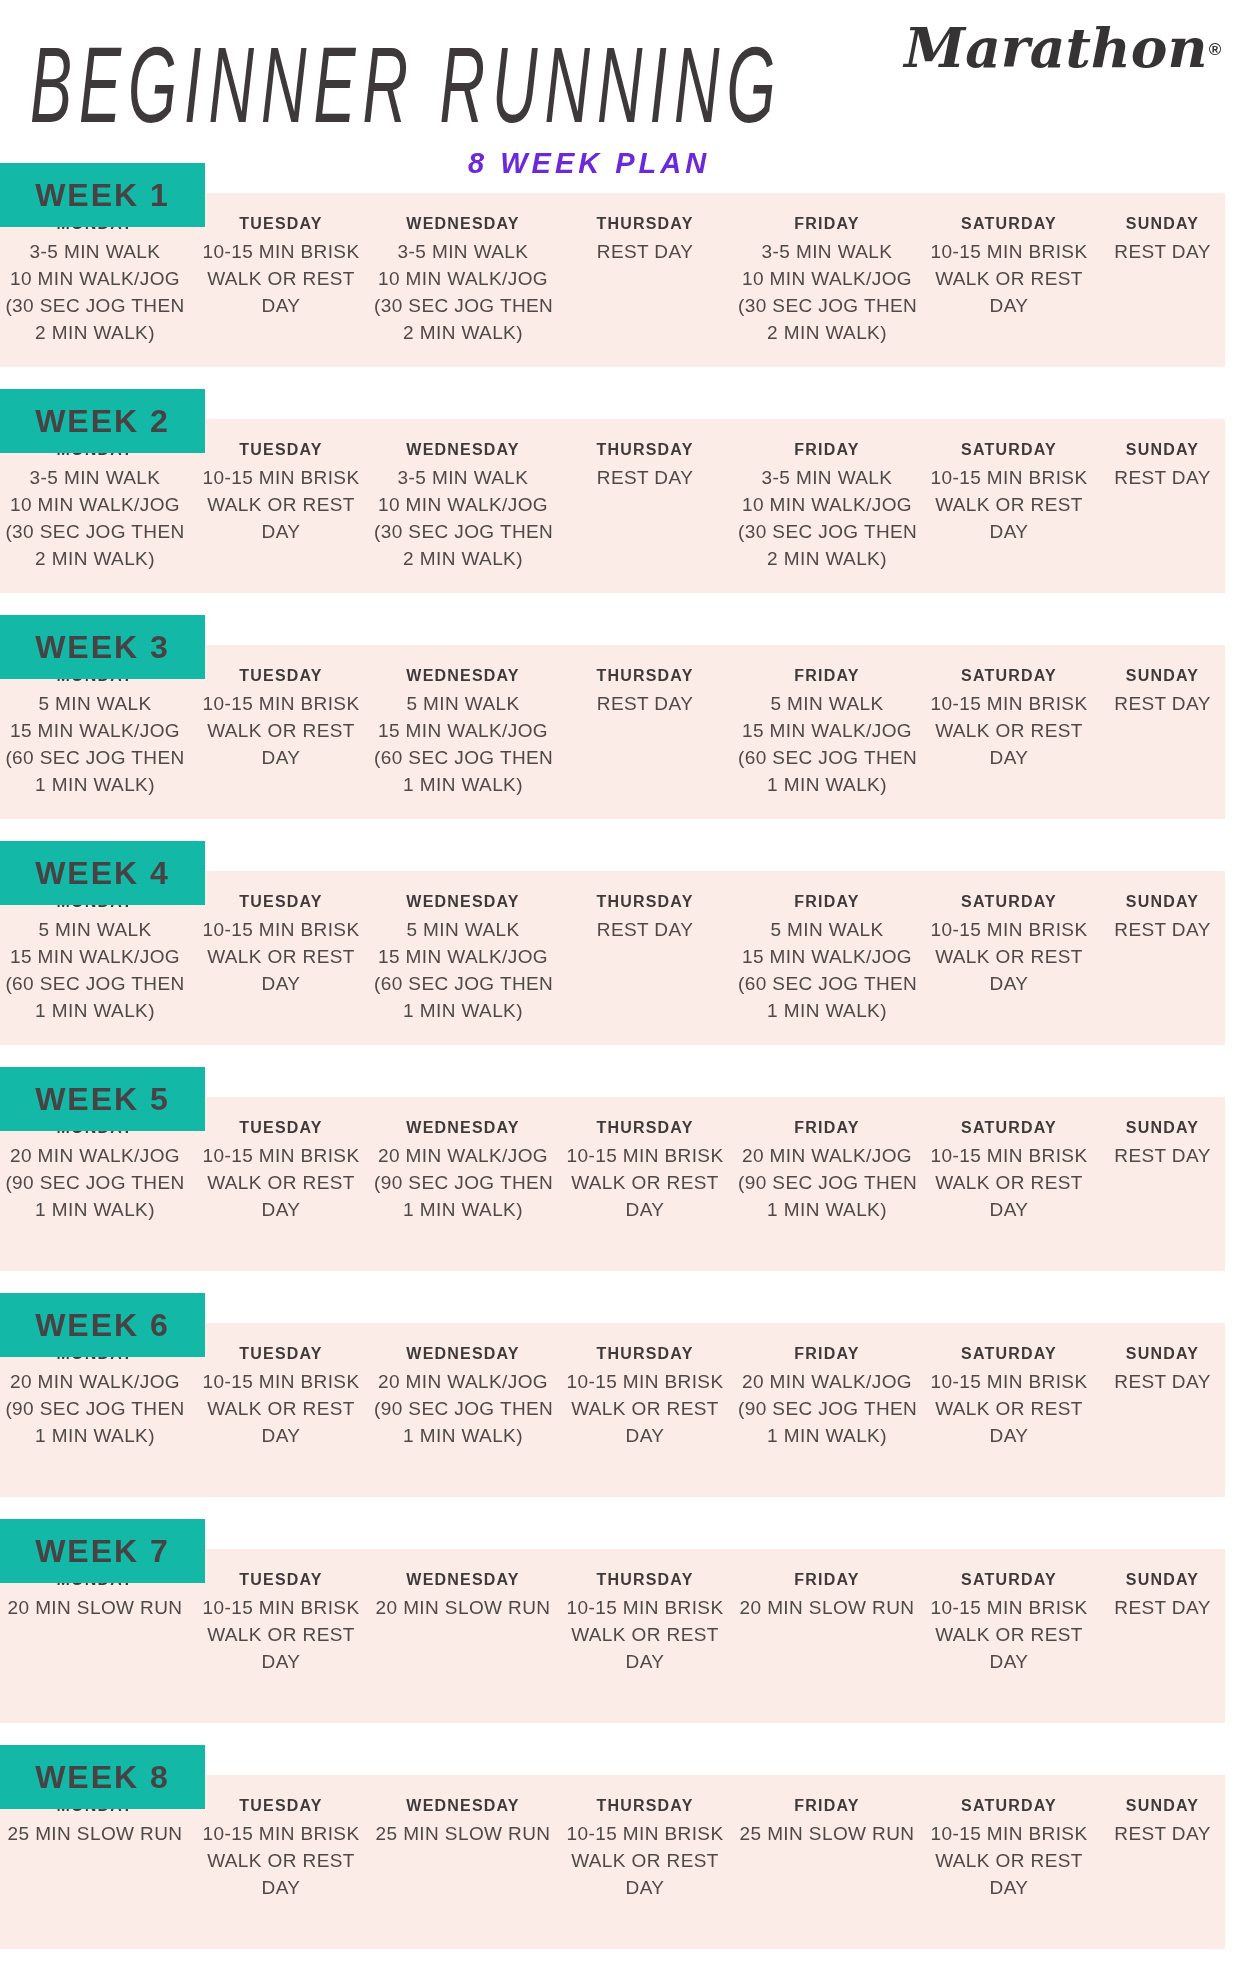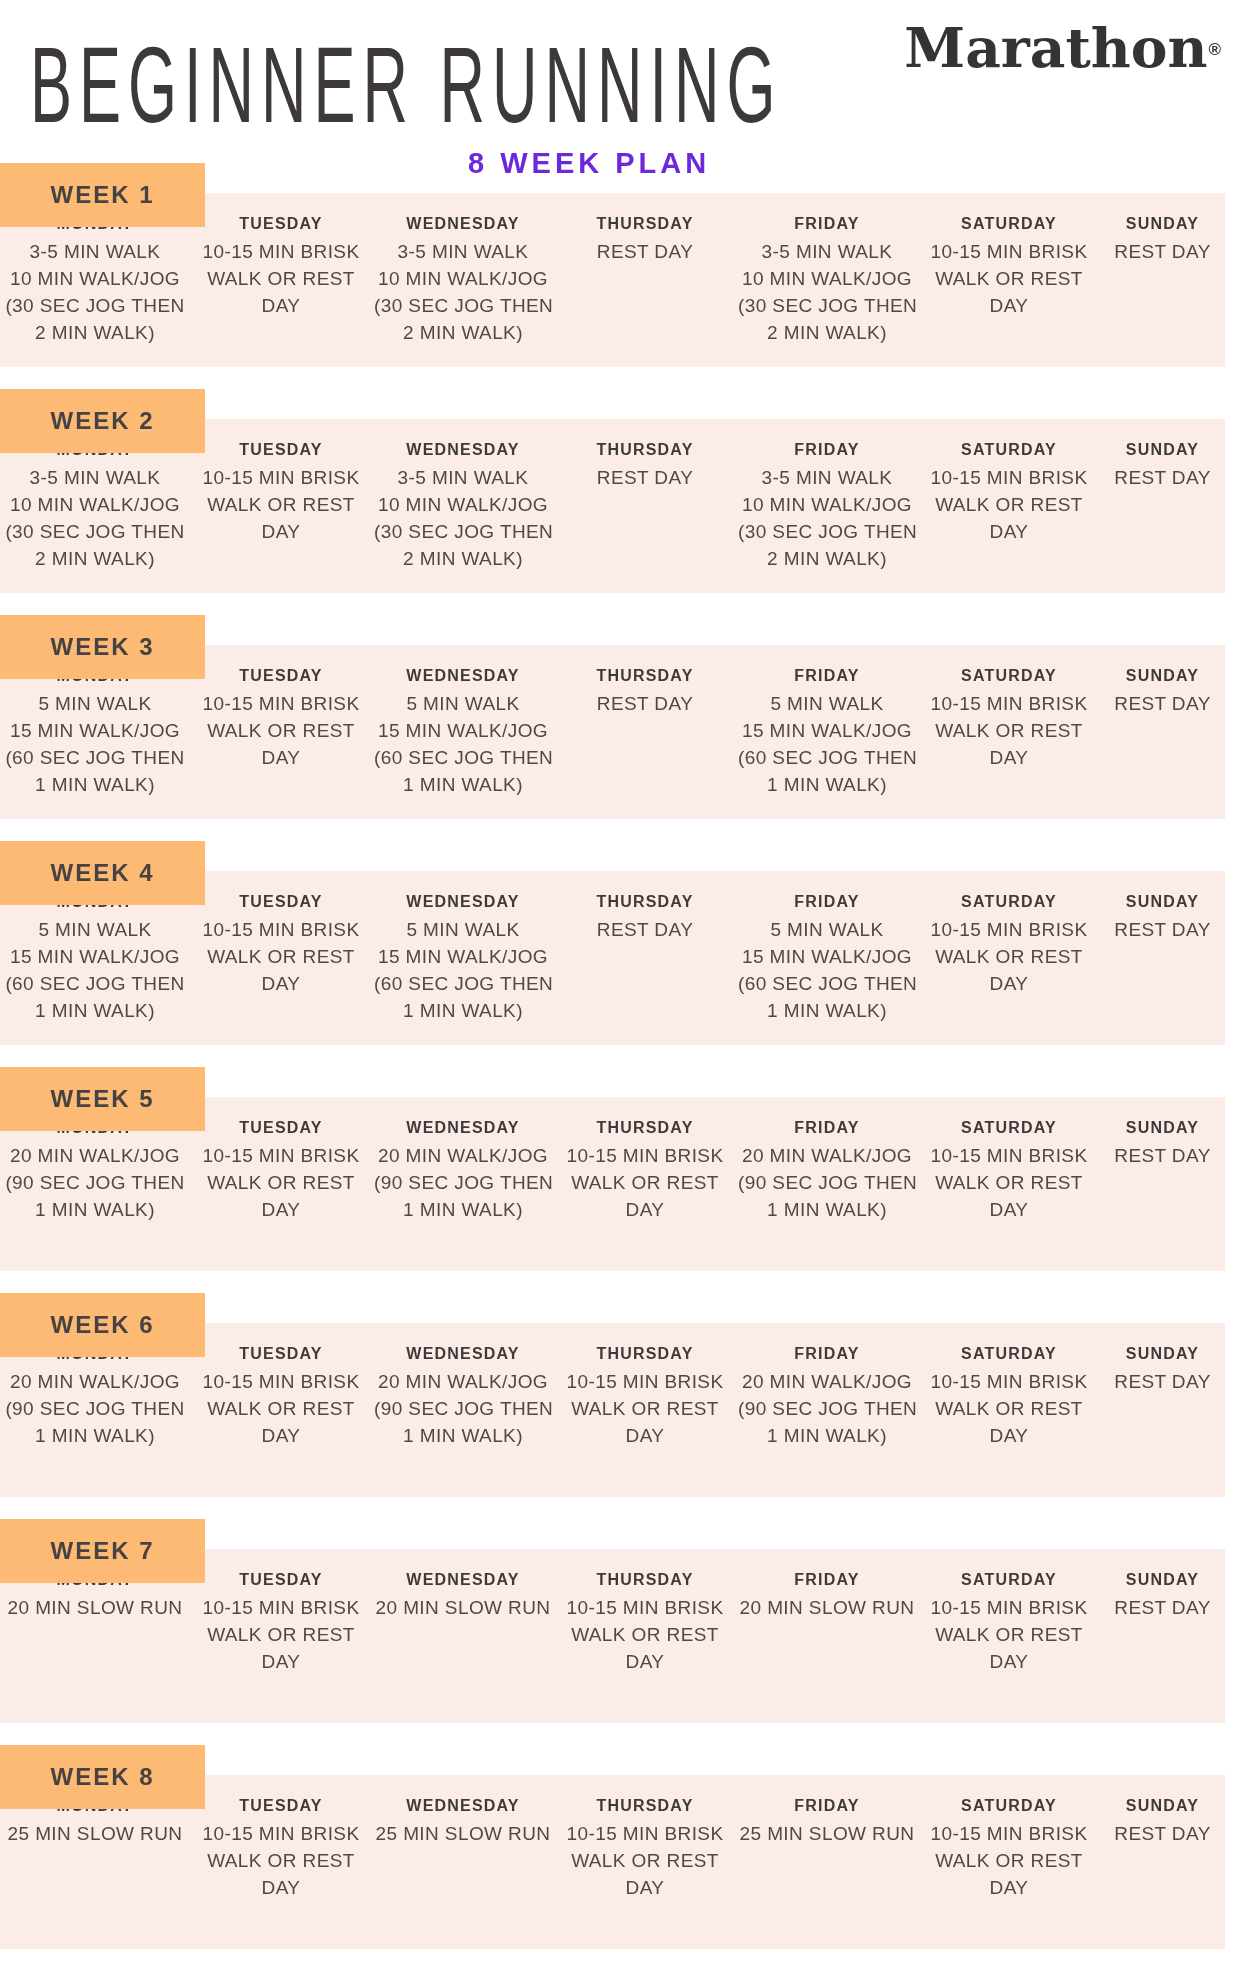--- a/index.html
+++ b/index.html
@@ -4,21 +4,21 @@
 <style>
   html,body{margin:0;padding:0;background:#ffffff;}
   .page{
     position:relative;
     width:1239px;height:1976px;
     background:#ffffff;
     font-family:"Liberation Sans", sans-serif;
     overflow:hidden;
   }
   
-  .hdr{position:absolute;top:0;left:0;width:1239px;height:163px;}
+  .hdr{position:absolute;top:0;left:0;width:1239px;height:163px;font-style:italic;}
   .title{
     position:absolute;left:30px;top:22px;
     font-size:63px;font-weight:400;letter-spacing:7px;
     color:#3d393b;white-space:nowrap;
     transform:scaleY(1.72);transform-origin:top left;
   }
   .subtitle{
     position:absolute;left:468px;top:147px;
     font-size:29px;font-weight:700;letter-spacing:4px;
     color:#6d28d9;white-space:nowrap;
@@ -38,23 +38,23 @@
   .plan{position:absolute;top:163px;left:0;width:1239px;}
   .week{position:relative;width:1239px;height:226px;}
   .band{
     position:absolute;top:30px;left:0;width:1225px;height:174px;
     background:#fcece8;
     display:grid;
     grid-template-columns:190px 182px 182px 182px 182px 182px auto;
   }
   .week-label{
     position:absolute;top:0;left:0;width:205px;height:64px;
-    background:#fdba74;z-index:2;
+    background:#14b8a6;z-index:2;
     display:flex;align-items:center;justify-content:center;
-    font-size:24px;font-weight:700;letter-spacing:2px;color:#474344;
+    font-size:32px;font-weight:700;letter-spacing:2px;color:#474344;
     white-space:nowrap;
   }
   .day-cell{
     padding:22px 2px 0 2px;
     text-align:center;
   }
   .day-name{
     font-size:16px;font-weight:700;letter-spacing:1.2px;
     color:#3e3a39;margin-bottom:5px;white-space:nowrap;
   }

